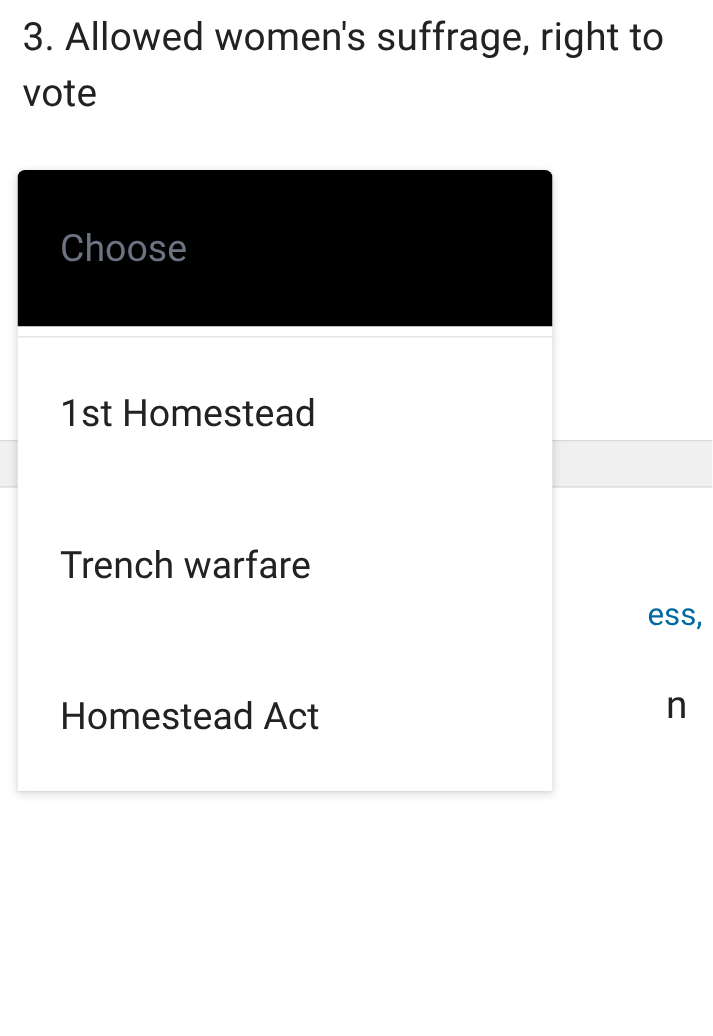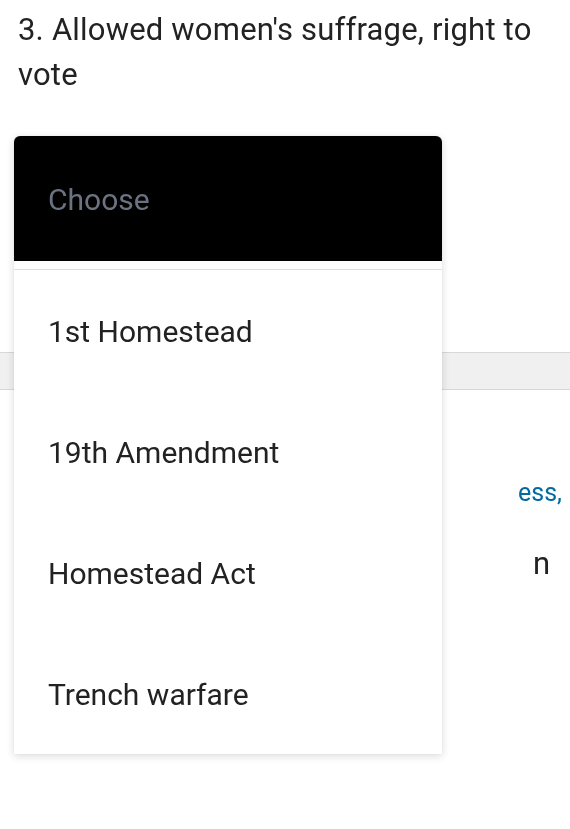--- a/index.html
+++ b/index.html
@@ -89,16 +89,15 @@
 
 <div class="background-band"></div>
 
 <div class="background-text-line1">ess,</div>
 <div class="background-text-line2">n</div>
 
 <div class="dropdown">
   <div class="dropdown-selected">Choose</div>
   <div class="dropdown-divider"></div>
   <div class="dropdown-option">1st Homestead</div>
-  <div class="dropdown-option">19th Amendment</div>
+  <div class="dropdown-option">Trench warfare</div>
   <div class="dropdown-option">Homestead Act</div>
-  <div class="dropdown-option">Trench warfare</div>
 </div>
 
 </body></html>

